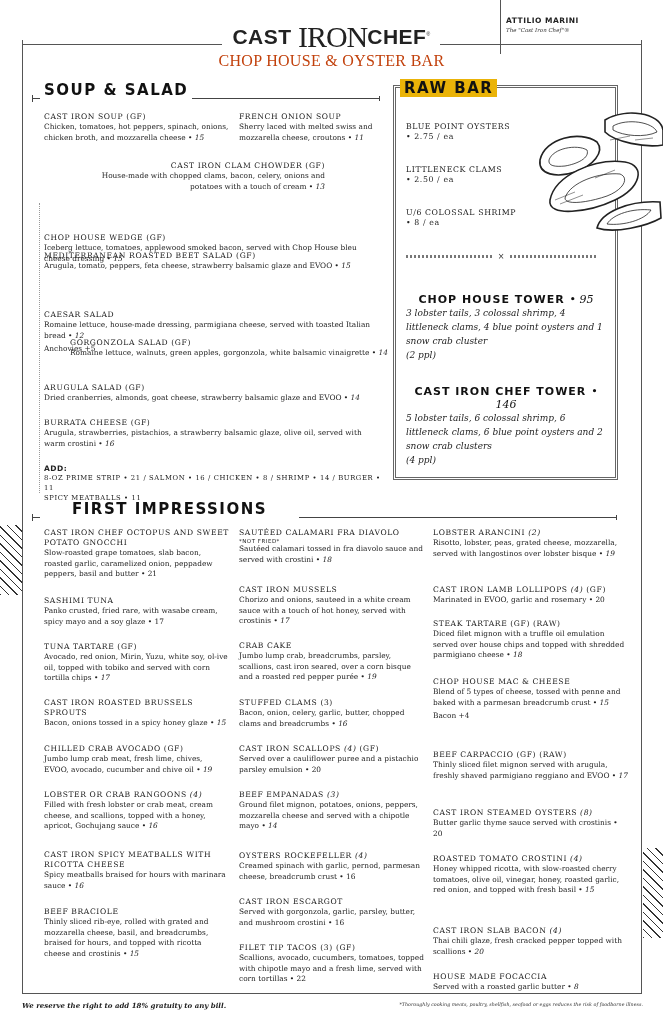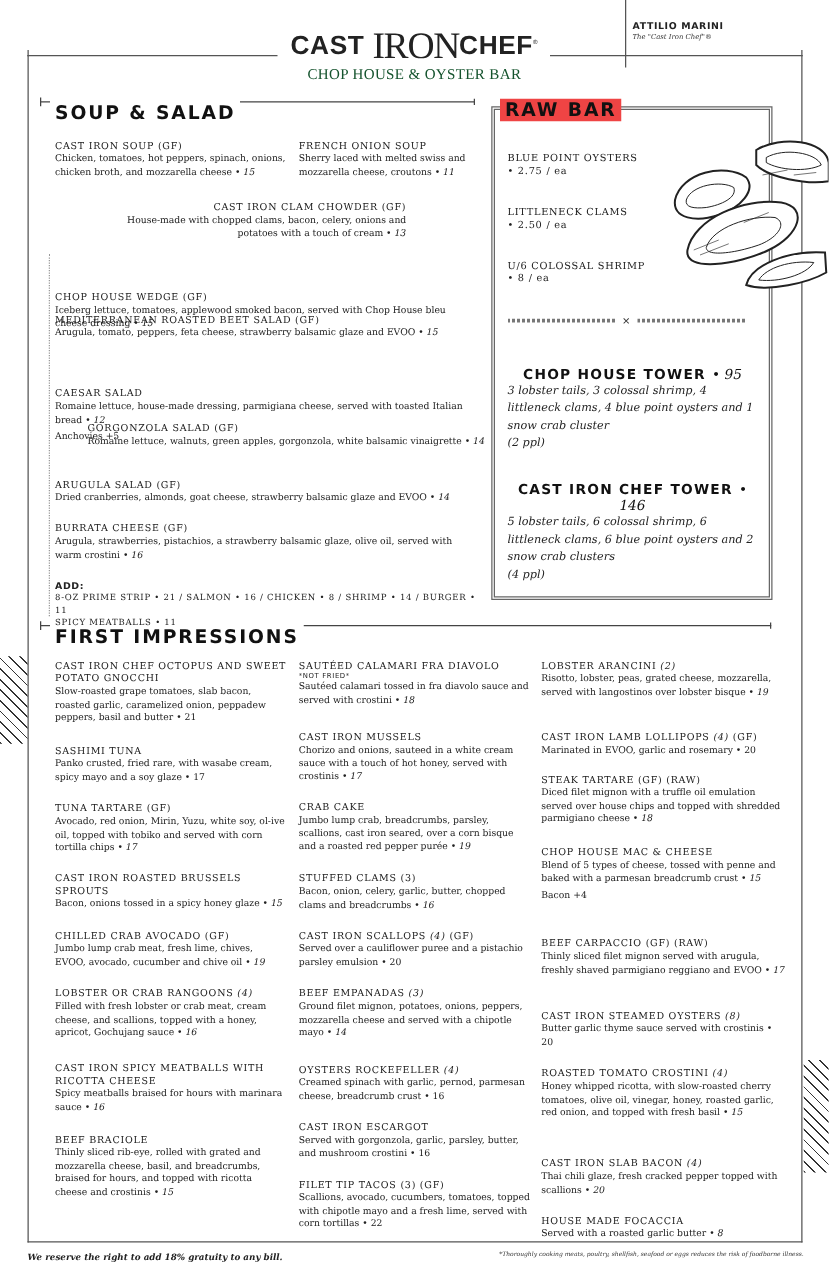--- a/index.html
+++ b/index.html
@@ -5,49 +5,49 @@
   * { box-sizing: border-box; margin: 0; padding: 0; }
   html, body { width: 663px; height: 1024px; background: #fff; overflow: hidden; }
   body { position: relative; font-family: "DejaVu Serif", "Liberation Serif", serif; color: #222; }
 
   
   .header-line { position: absolute; top: 44px; height: 1px; background: #555; }
   .corner-tick { position: absolute; top: 40px; width: 5px; height: 5px; border-left: 1px solid #555; }
   .logo { position: absolute; top: 20px; left: 0; width: 663px; text-align: center; }
   .logo-main { display: inline-block; font-family: "Liberation Sans", sans-serif; font-weight: bold; font-size: 21px; letter-spacing: 0.5px; color: #222; background: #fff; padding: 0 6px; }
   .logo-main .iron { font-family: "Liberation Serif", serif; font-size: 30px; font-weight: normal; letter-spacing: -1px; vertical-align: -3px; }
-  .logo-sub { font-family: "Liberation Serif", serif; font-size: 12px; letter-spacing: 0.3px; color: #14532d; margin-top: -2px; }
+  .logo-sub { font-family: "Liberation Serif", serif; font-size: 16px; letter-spacing: 0.3px; color: #c2410c; margin-top: -2px; }
   .chef-box { position: absolute; top: 0; left: 500px; width: 167px; height: 54px; border-left: 1px solid #555; padding: 16px 0 0 5px; }
   .chef-name { font-family: "DejaVu Sans", sans-serif; font-weight: bold; font-size: 7.5px; letter-spacing: 0.5px; }
   .chef-title { font-family: "DejaVu Serif", serif; font-style: italic; font-size: 5.5px; color: #333; margin-top: 2px; }
 
   
   .frame { position: absolute; left: 22px; top: 44px; width: 620px; height: 950px; border-left: 1px solid #555; border-right: 1px solid #555; border-bottom: 1px solid #555; }
 
   
-  .sec-head { position: absolute; display: flex; align-items: flex-start; }
+  .sec-head { position: absolute; display: flex; align-items: flex-end; }
   .sec-head .tick { width: 8px; height: 1px; background: #444; position: relative; }
   .sec-head .tick::before { content: ""; position: absolute; left: 0; top: -3px; width: 1px; height: 7px; background: #444; }
   .sec-head .title { font-family: "DejaVu Sans", sans-serif; font-weight: bold; font-size: 15px; letter-spacing: 1.5px; padding: 0 4px; color: #111; }
   .sec-head .rule { flex: 1; height: 1px; background: #444; position: relative; }
   .sec-head .rule::after { content: ""; position: absolute; right: 0; top: -2px; width: 1px; height: 5px; background: #444; }
 
   .item-name { font-size: 7.6px; letter-spacing: 0.6px; color: #222; line-height: 10px; text-transform: uppercase; }
   .item-name .it { font-style: italic; text-transform: none; }
   .item-desc { font-size: 7.4px; line-height: 10.6px; color: #222; }
   .item-desc .price, .price { font-style: italic; }
   .item { position: absolute; }
   .extra { font-size: 7.4px; margin-top: 3px; }
   .sub-note { font-family: "DejaVu Sans", sans-serif; font-size: 5.5px; letter-spacing: 0.5px; }
 
   .dotted-v { position: absolute; border-left: 1px dotted #999; }
 
   
   .rawbar { position: absolute; left: 393px; top: 85px; width: 225px; height: 395px; border: 3px double #666; border-width: 3px; }
-  .rawbar-title { position: absolute; left: 400px; top: 79px; background: #ef4444; padding: 0 4px; font-family: "DejaVu Sans", sans-serif; font-weight: bold; font-size: 15px; letter-spacing: 1.5px; color: #111; }
+  .rawbar-title { position: absolute; left: 400px; top: 79px; background: #eab308; padding: 0 4px; font-family: "DejaVu Sans", sans-serif; font-weight: bold; font-size: 15px; letter-spacing: 1.5px; color: #111; }
   .raw-item { position: absolute; left: 406px; }
   .raw-name { font-size: 7.8px; letter-spacing: 0.6px; }
   .raw-price { font-size: 7.8px; letter-spacing: 0.6px; margin-top: 1px; }
   .wavy { position: absolute; left: 406px; top: 252px; width: 190px; display: flex; align-items: center; gap: 6px; }
   .wavy .w { flex: 1; height: 3px; background-image: repeating-linear-gradient(90deg, #777 0 2px, transparent 2px 4px); }
   .wavy .x { font-family: "DejaVu Sans", sans-serif; font-size: 8px; color: #333; }
   .tower { position: absolute; left: 406px; width: 200px; }
   .tower-name { font-family: "DejaVu Sans", sans-serif; font-weight: bold; font-size: 11px; letter-spacing: 1px; color: #111; text-align: center; }
   .tower-name .tp { font-family: "DejaVu Serif", serif; font-style: italic; font-weight: normal; font-size: 11px; letter-spacing: 0; }
   .tower-desc { font-family: "DejaVu Serif", serif; font-style: italic; font-size: 9px; line-height: 14px; color: #222; }
@@ -181,21 +181,21 @@
     <path d="M30,98 C35,82 65,72 85,74 C95,78 88,90 72,96 C55,102 30,106 30,98 Z" stroke-width="0.8"></path>
     <path d="M62,128 C66,112 95,100 125,102 L126,118 C112,126 80,134 62,128 Z"></path>
     <path d="M72,124 C78,114 98,108 116,110 C110,120 88,126 72,124 Z" stroke-width="0.8"></path>
   </g>
   <g stroke="#222" stroke-width="0.5" fill="none">
     <path d="M20,100 L40,92 M25,104 L48,95 M60,78 L80,70"></path>
     <path d="M75,40 L95,36 M100,40 L118,38"></path>
   </g>
 </svg>
 
-<div class="sec-head" style="left:32px;top:500px;width:585px;">
+<div class="sec-head" style="left:32px;top:500px;width:585px;gap:28px;">
   <span class="tick"></span>
   <span class="title">FIRST IMPRESSIONS</span>
   <span class="rule"></span>
 </div>
 
 <div class="item" style="left:44px;top:528px;width:185px;">
   <div class="item-name">CAST IRON CHEF OCTOPUS AND SWEET POTATO GNOCCHI</div>
   <div class="item-desc"><span>Slow-roasted grape tomatoes, slab bacon, roasted garlic, caramelized onion, peppadew peppers, basil and butter •</span> <span>21</span></div>
 </div>
 <div class="item" style="left:44px;top:596px;width:185px;">

